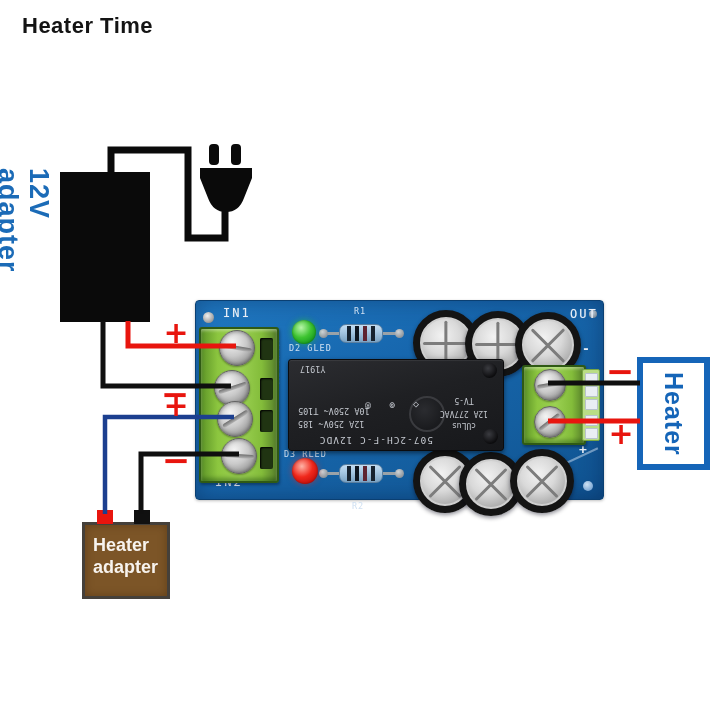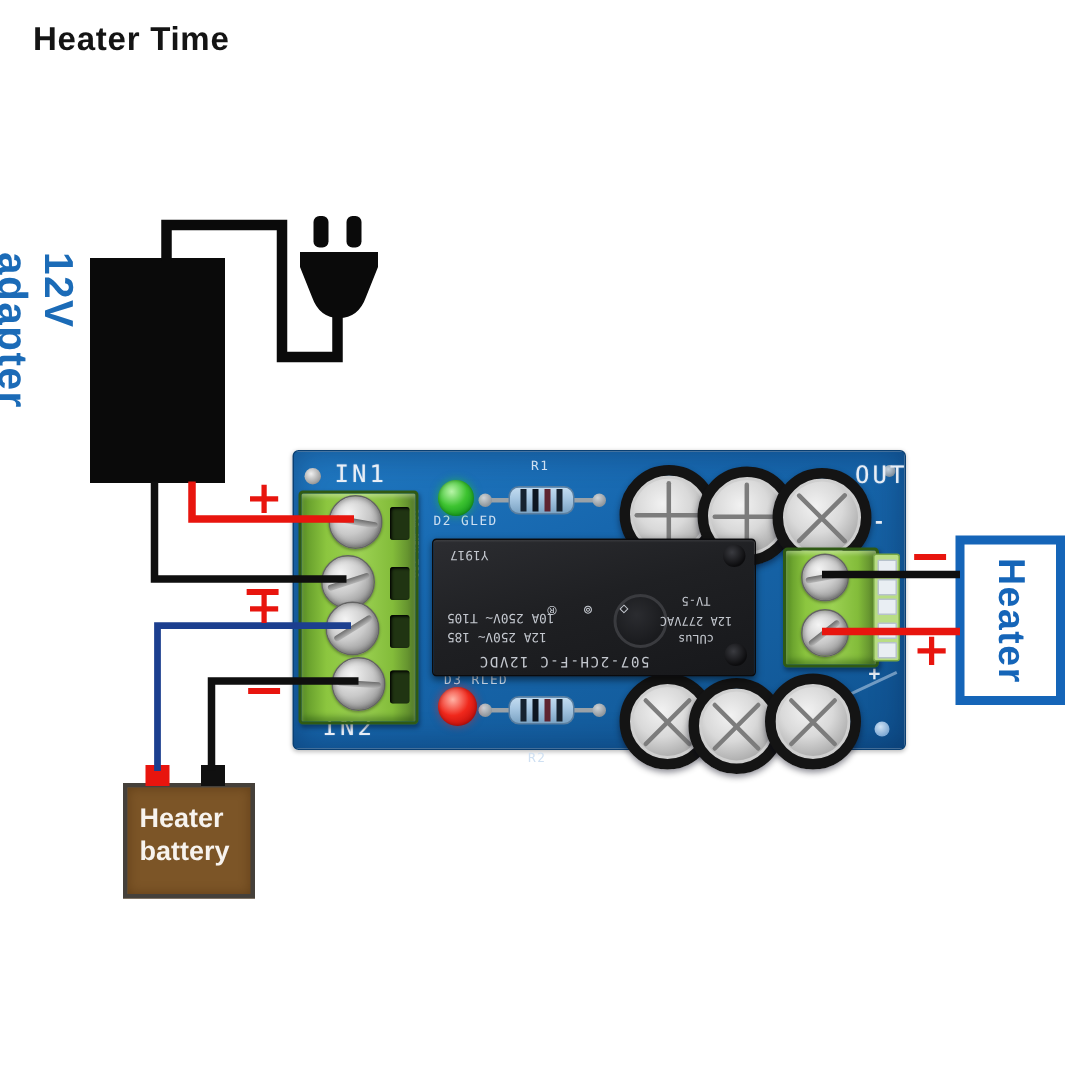--- a/index.html
+++ b/index.html
@@ -35,21 +35,21 @@
   .wire-label.minus{font-size:34px;}
 
   
   .pcb{
     left:195px;top:300px;width:407px;height:198px;z-index:10;
     background:linear-gradient(155deg,#2079c2 0%,#1767ae 38%,#145e9f 70%,#0f5290 100%);
     border:1px solid #0a3f72;border-radius:4px;
     box-shadow:inset 0 0 22px rgba(0,20,60,.38), 0 1px 3px rgba(0,0,0,.25);
   }
   .silk{color:#e8eef6;font-family:"DejaVu Sans Mono", monospace;}
-  .silk-big{font-size:16px;letter-spacing:2px;text-shadow:0 0 1px rgba(255,255,255,.4);}
+  .silk-big{font-size:12px;letter-spacing:2px;text-shadow:0 0 1px rgba(255,255,255,.4);}
   .silk-small{font-size:8.5px;letter-spacing:1px;color:#cfe0f2;}
   .hole{border-radius:50%;}
   .hole-silver{background:radial-gradient(circle at 40% 35%,#f0f0f0,#a8a8a8 60%,#6f6f6f);}
   .hole-blue{background:radial-gradient(circle at 40% 35%,#cfe2f4,#7fa9d4 70%);}
 
   
   .tblock{
     background:linear-gradient(90deg,#5d9427 0%,#8cc63f 22%,#9bd152 52%,#83bc3a 80%,#567f2a 100%);
     border:2px solid #2f5a14;border-radius:3px;
     box-shadow:inset 0 2px 3px rgba(255,255,255,.35), inset 0 -3px 4px rgba(0,40,0,.35), 1px 2px 3px rgba(0,10,30,.4);
@@ -145,21 +145,21 @@
 <div class="abs pcb">
 
   <div class="abs hole hole-silver" style="left:7px;top:11px;width:11px;height:11px;"></div>
   <div class="abs hole hole-silver" style="left:393px;top:9px;width:8px;height:8px;opacity:.8;"></div>
   <div class="abs hole hole-blue" style="left:387px;top:180px;width:10px;height:10px;"></div>
 
   <div class="abs silk silk-big" style="left:27px;top:5px;">IN1</div>
   <div class="abs silk silk-big" style="left:19px;top:174px;z-index:3;">IN2</div>
   <div class="abs silk silk-big" style="left:374px;top:6px;">OUT</div>
   <div class="abs silk silk-small" style="left:93px;top:42px;">D2 GLED</div>
-  <div class="abs silk silk-small" style="left:100px;top:148px;z-index:4;text-align:right;">D3 RLED</div>
+  <div class="abs silk silk-small" style="left:88px;top:148px;z-index:4;text-align:right;">D3 RLED</div>
   <div class="abs silk silk-small" style="left:158px;top:5px;">R1</div>
   <div class="abs silk silk-small" style="left:156px;top:200px;">R2</div>
   <div class="abs silk" style="left:386px;top:40px;font-size:13px;font-weight:700;">-</div>
   <div class="abs silk" style="left:383px;top:141px;font-size:13px;font-weight:700;">+</div>
   <div class="abs" style="left:76px;top:38px;height:120px;writing-mode:vertical-rl;text-orientation:mixed;font-family:'DejaVu Sans Mono',monospace;font-size:7px;color:#cfe0f2;opacity:.5;">100 M5V T80</div>
   <div class="abs" style="left:358px;top:156px;width:46px;height:2px;background:#cfe0f2;opacity:.5;transform:rotate(-25deg);"></div>
 
   <div class="abs tblock" style="left:3px;top:26px;width:76px;height:152px;">
     <div class="abs tslot" style="left:59px;top:9px;width:13px;height:22px;"></div>
     <div class="abs tslot" style="left:59px;top:49px;width:13px;height:22px;"></div>
@@ -264,21 +264,21 @@
 
 <div class="abs heater">
   <div class="heater-label">Heater</div>
 </div>
 
 <div class="abs bterm bterm-red" style="left:97px;top:510px;width:16px;height:14px;"></div>
 <div class="abs bterm bterm-black" style="left:134px;top:510px;width:16px;height:14px;"></div>
 <div class="abs battery">
   <div class="battery-text">
     <div>Heater</div>
-    <div>battery</div>
+    <div>adapter</div>
   </div>
 </div>
 
 <svg class="abs wires" viewBox="0 0 720 720">
   <path d="M111,174 V150 H188 V238 H225 V210" fill="none" stroke="#0a0a0a" stroke-width="7"></path>
   <path d="M128,321 V346 H236" fill="none" stroke="#e8150e" stroke-width="5"></path>
   <path d="M103,321 V386 H231" fill="none" stroke="#0f0f0f" stroke-width="5"></path>
   <path d="M105,514 V417 H234" fill="none" stroke="#1c3f8f" stroke-width="4.5"></path>
   <path d="M141,514 V454 H239" fill="none" stroke="#0f0f0f" stroke-width="5"></path>
   <path d="M548,383 H640" fill="none" stroke="#0f0f0f" stroke-width="5"></path>

